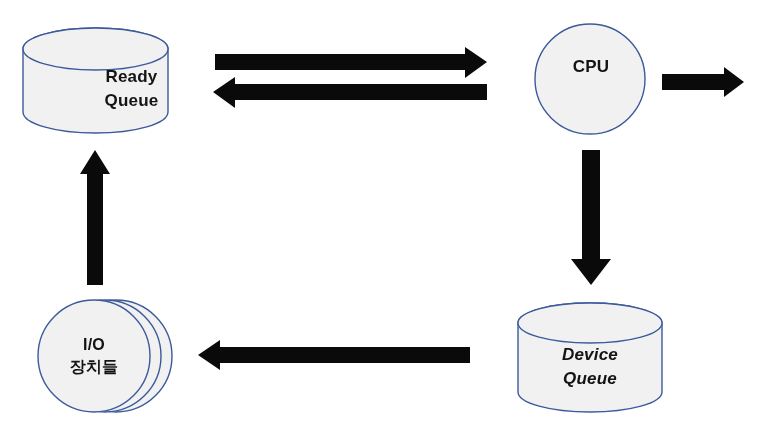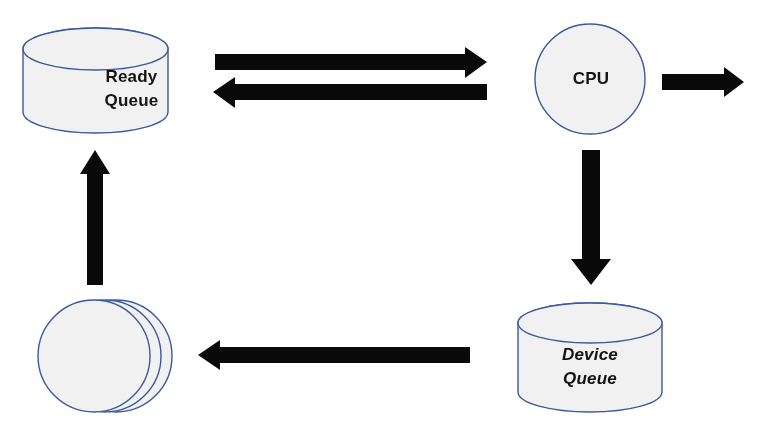--- a/index.html
+++ b/index.html
@@ -81,23 +81,27 @@
     <polygon class="arrow" points="470,347 220,347 220,340 198,355 220,370 220,363 470,363"></polygon>
 
     <polygon class="arrow" points="87,285 87,174 80,174 95,150 110,174 103,174 103,285"></polygon>
   </svg>
 
   <div class="node-label" style="left:23px; top:58px; width:145px; height:62px;margin-left:36px;">
     <span>Ready</span>
     <span>Queue</span>
   </div>
 
-  <div class="node-label" style="left:535px; top:64px; width:112px; height:30px;align-items:center;">
+  <div class="node-label" style="left:535px; top:52px; width:112px; height:30px;align-items:center;">
     <span>CPU</span>
   </div>
 
   <div class="node-label" style="left:518px; top:336px; width:144px; height:62px;font-style:italic;">
     <span>Device</span>
     <span>Queue</span>
   </div>
 
+  <div class="node-label" style="left:34px; top:326px; width:120px; height:60px; font-size:16px;">
+    <span>I/O</span>
+    <span>장치들</span>
+  </div>
 
 </div>
 
 </body></html>

